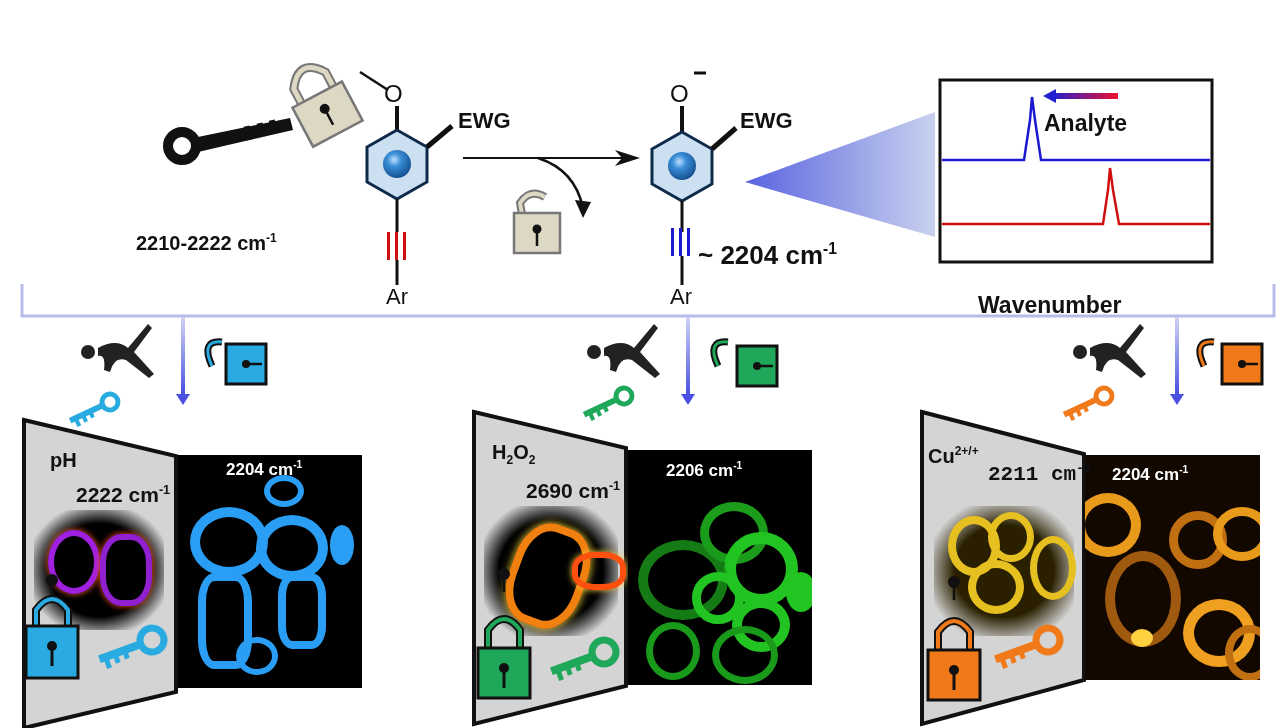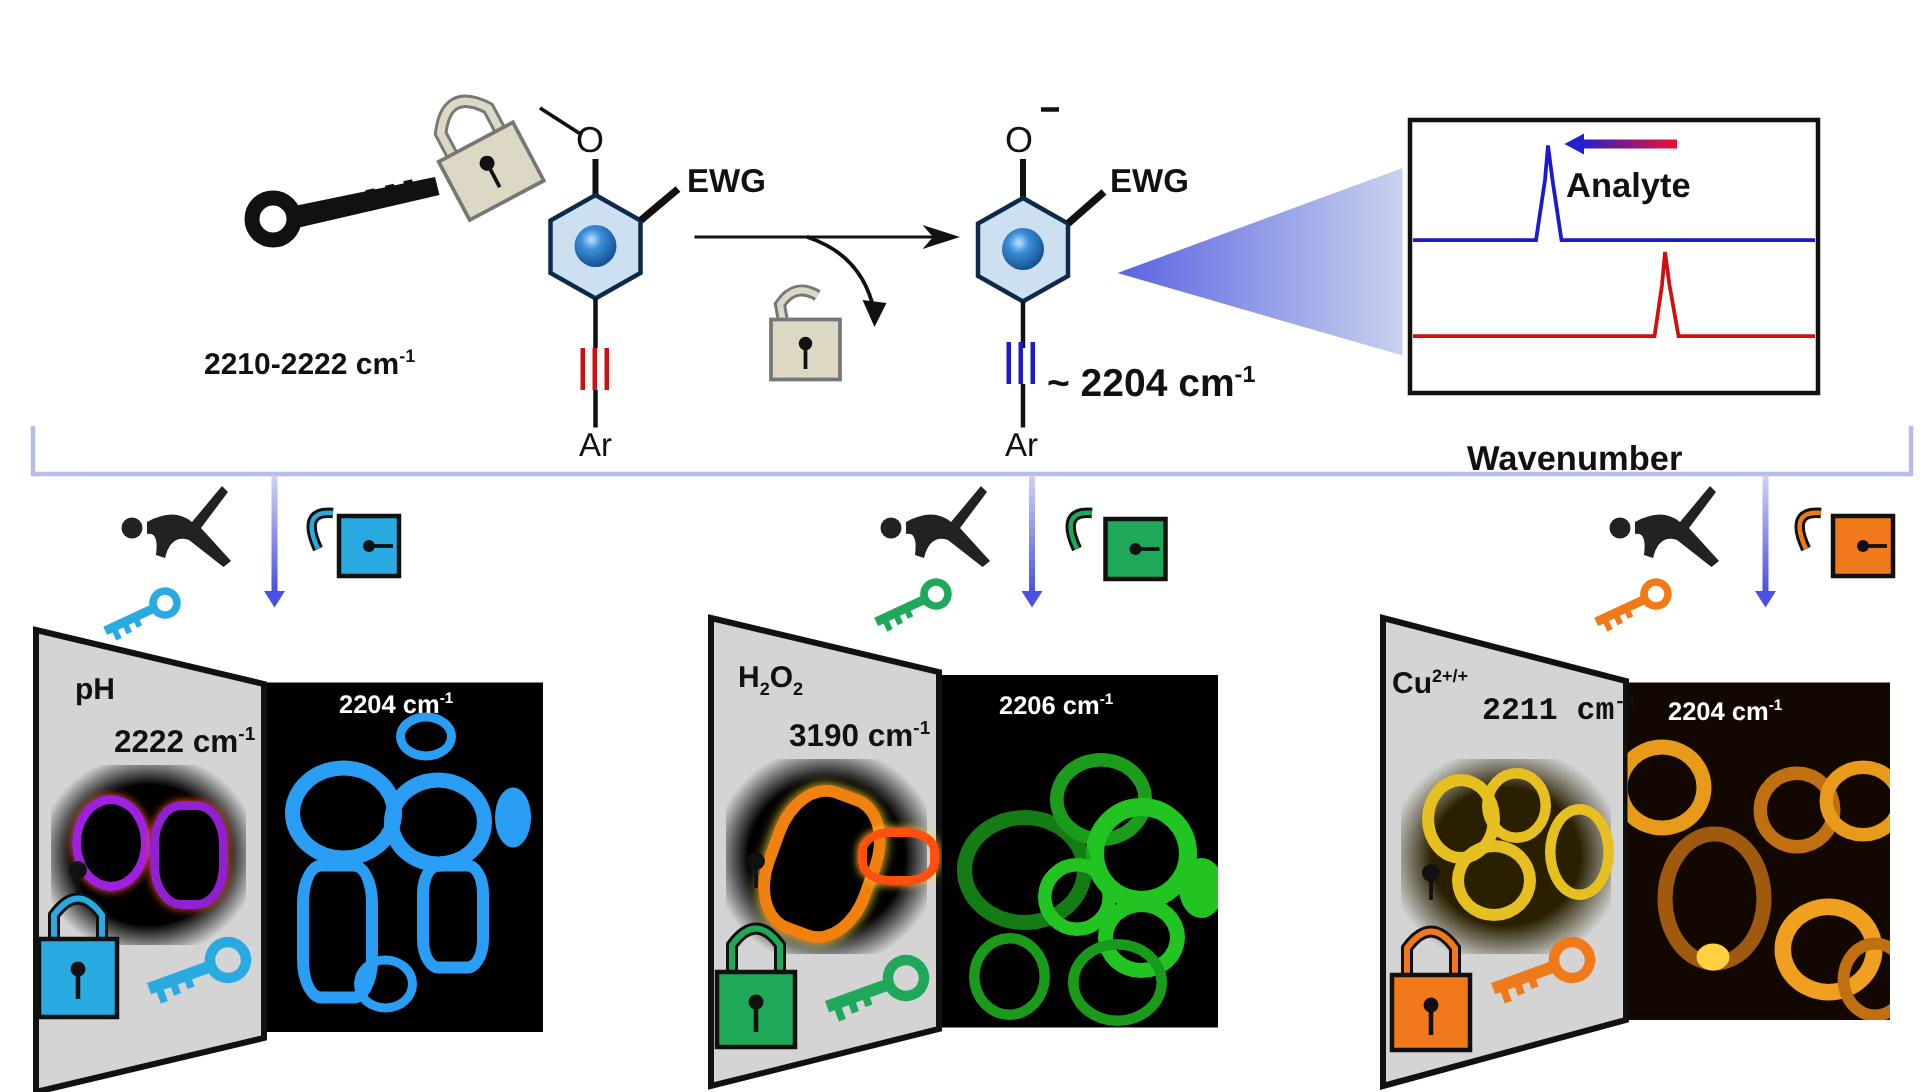--- a/index.html
+++ b/index.html
@@ -232,21 +232,21 @@
   <div class="abs" style="left:72px;top:52px;width:50px;height:44px;border-radius:50%;border:9px solid #22c422;opacity:0.8;"></div>
   <div class="abs" style="left:96px;top:82px;width:50px;height:50px;border-radius:50%;border:12px solid #22c422;"></div>
   <div class="abs" style="left:10px;top:90px;width:70px;height:60px;border-radius:50%;border:10px solid #1a9a1a;opacity:0.8;"></div>
   <div class="abs" style="left:64px;top:122px;width:34px;height:34px;border-radius:50%;border:9px solid #22c422;"></div>
   <div class="abs" style="left:104px;top:148px;width:38px;height:34px;border-radius:50%;border:10px solid #22c422;"></div>
   <div class="abs" style="left:158px;top:122px;width:30px;height:40px;border-radius:50%;background:#22c422;"></div>
   <div class="abs" style="left:18px;top:172px;width:40px;height:44px;border-radius:50%;border:7px solid #1a9a1a;"></div>
   <div class="abs" style="left:84px;top:176px;width:52px;height:44px;border-radius:50%;border:7px solid #1a9a1a;"></div>
 </div>
 <div class="abs panel-label" style="left:492px;top:442px;"><span>H</span><sub>2</sub><span>O</span><sub>2</sub></div>
-<div class="abs panel-wn" style="left:490px;top:480px;"><span>3190 cm</span><sup>-1</sup></div>
+<div class="abs panel-wn" style="left:490px;top:480px;"><span>2690 cm</span><sup>-1</sup></div>
 <div class="abs img-wn" style="left:666px;top:462px;text-align:right;"><span>2206 cm</span><sup>-1</sup></div>
 
 <div class="abs" style="left:934px;top:506px;width:140px;height:130px;background:radial-gradient(ellipse at center,#2a2000 50%,rgba(0,0,0,0) 80%);">
   <div class="abs" style="left:14px;top:10px;width:36px;height:44px;border-radius:50%;border:8px solid #e6c020;"></div>
   <div class="abs" style="left:54px;top:6px;width:32px;height:36px;border-radius:50%;border:7px solid #e6c020;"></div>
   <div class="abs" style="left:34px;top:54px;width:40px;height:38px;border-radius:50%;border:8px solid #e6c020;"></div>
   <div class="abs" style="left:96px;top:30px;width:32px;height:50px;border-radius:50%;border:7px solid #e6c020;"></div>
 </div>
 <div class="abs dark-img" style="left:1085px;top:455px;width:175px;height:225px;background:#120800;">
   <div class="abs" style="left:-10px;top:38px;width:46px;height:44px;border-radius:50%;border:10px solid #e89a1a;"></div>

